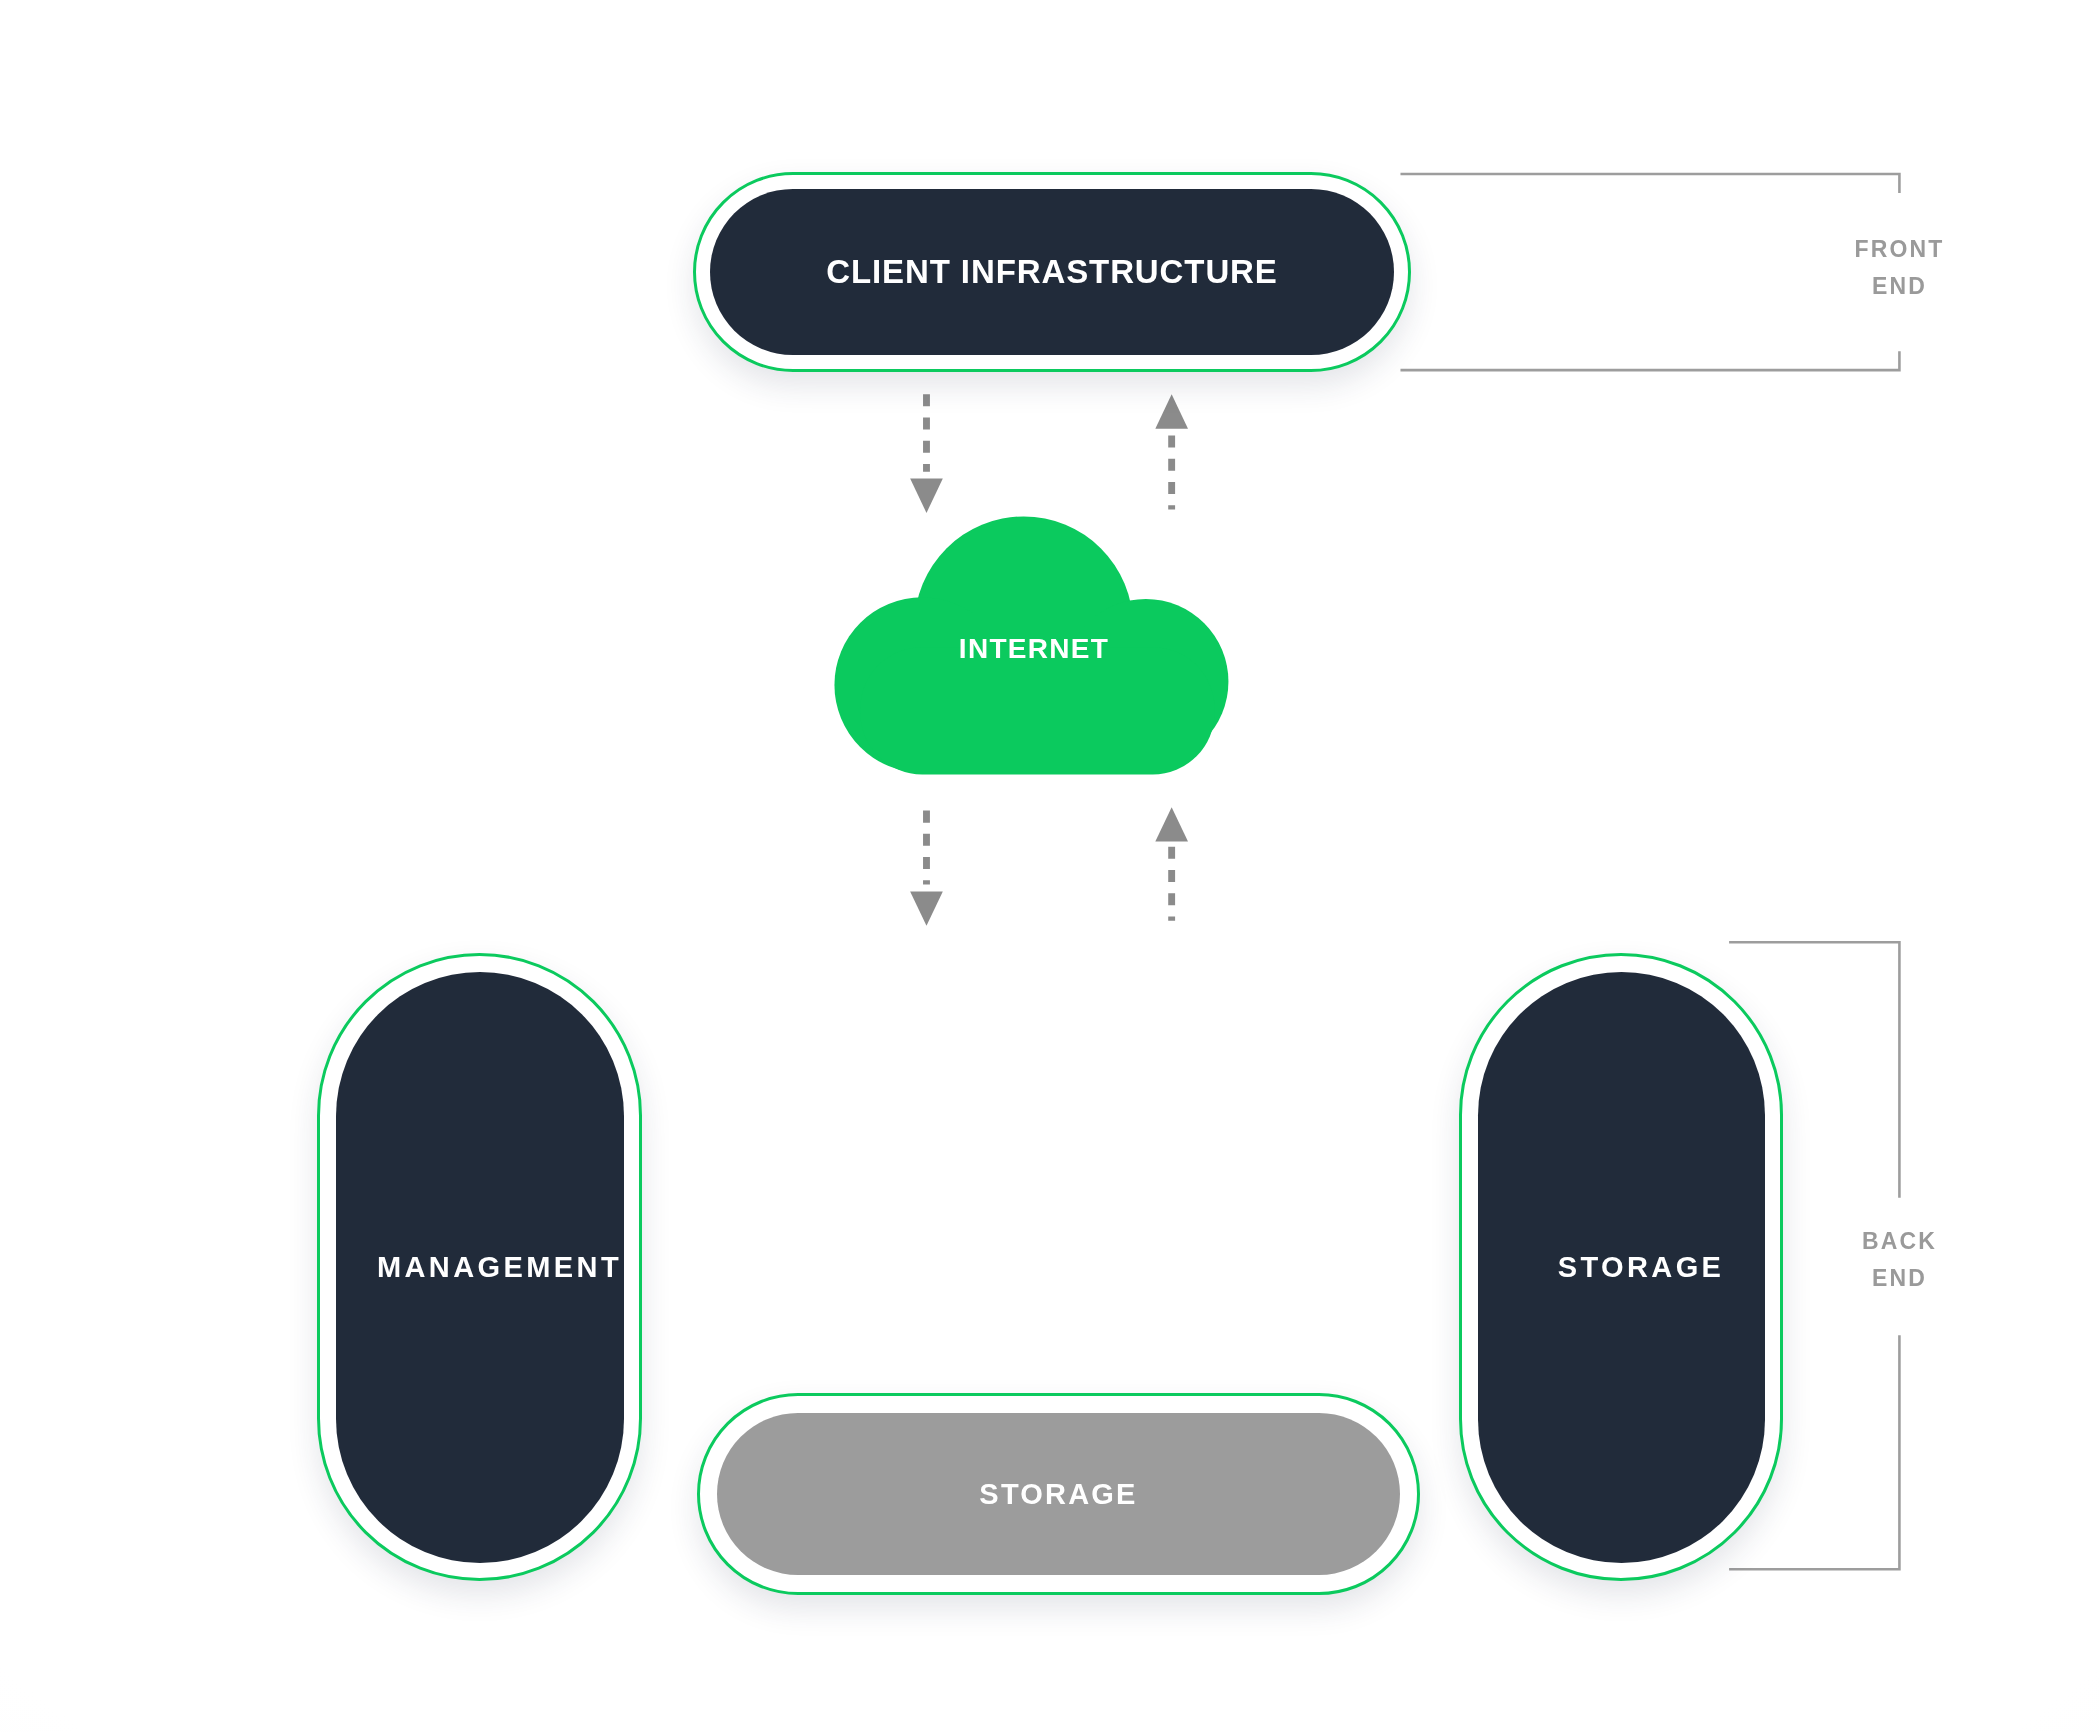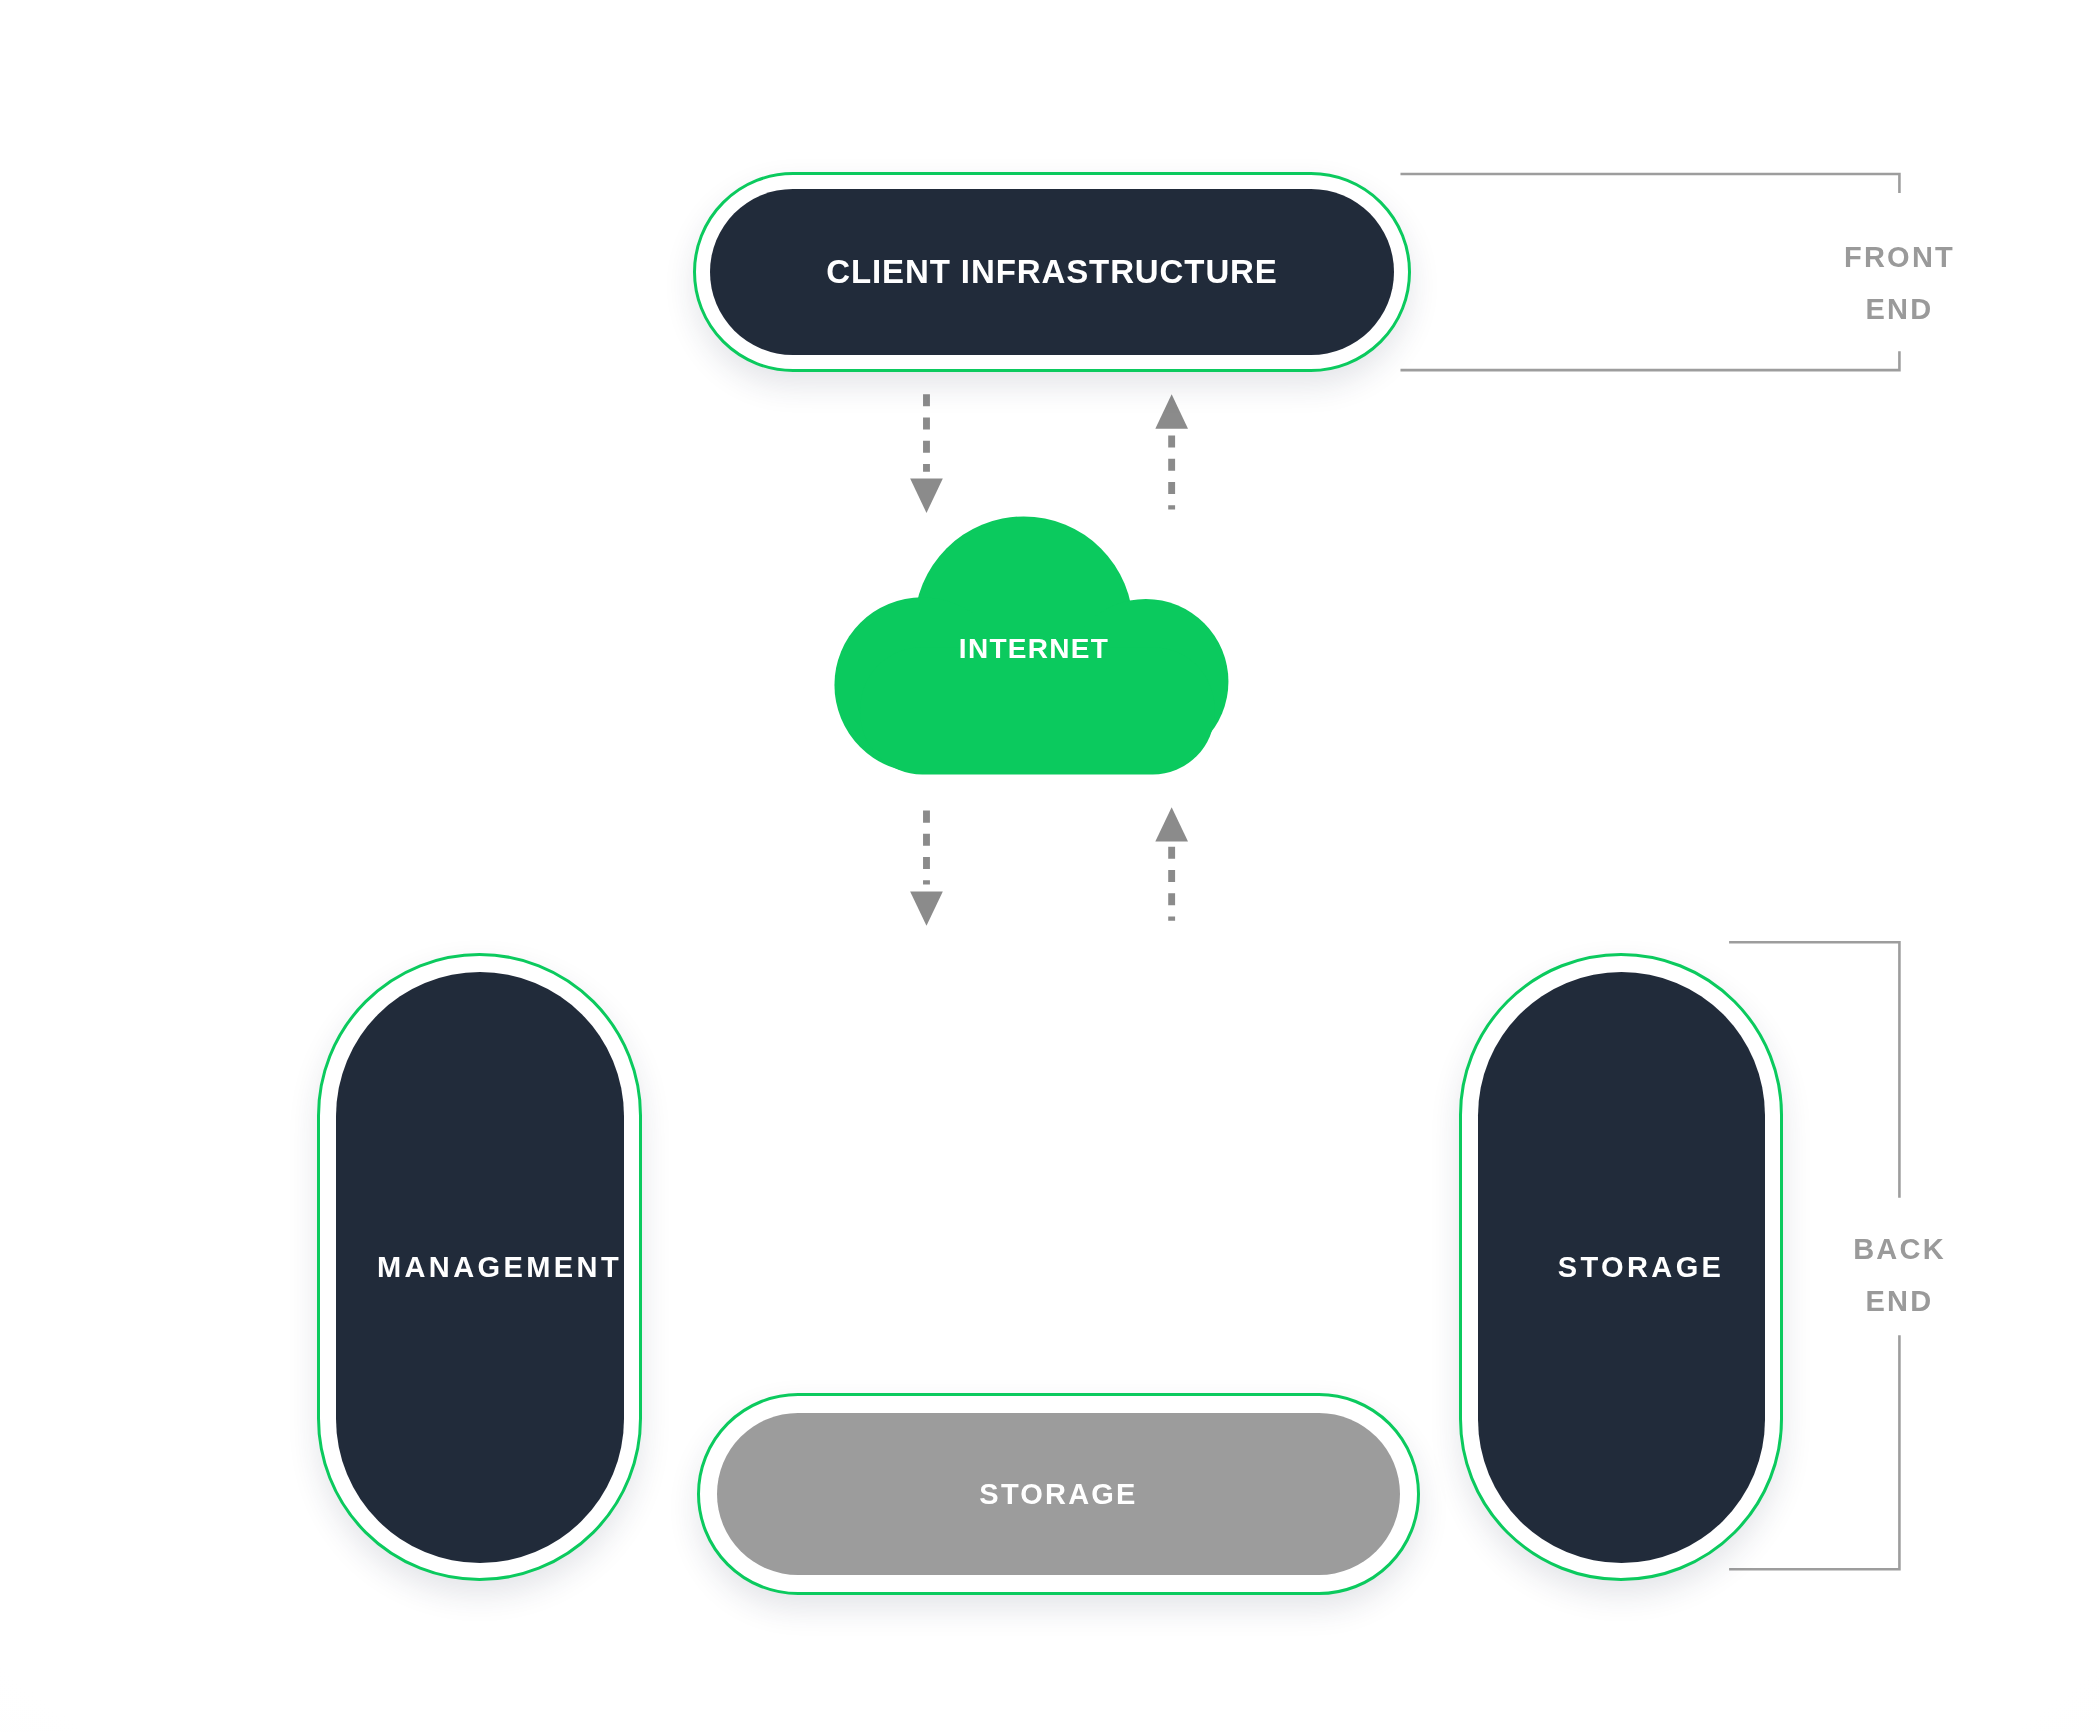--- a/index.html
+++ b/index.html
@@ -39,22 +39,22 @@
   .t-side{font-size:29px;letter-spacing:3.4px;padding-left:40px;}
 
   .cloud-label{
     position:absolute;z-index:3;
     display:flex;align-items:center;justify-content:center;
     color:#ffffff;font-weight:700;font-size:28px;letter-spacing:1.3px;
   }
   .bracket-label{
     position:absolute;z-index:3;
     color:var(--labelGray);
-    font-weight:700;font-size:29px;letter-spacing:2.2px;
-    line-height:52px;text-align:center;white-space:pre-line;
+    font-weight:700;font-size:23px;letter-spacing:2.2px;
+    line-height:37px;text-align:center;white-space:pre-line;
   }
 </style>
 </head>
 <body>
 
 <div id="canvas">
 
   <svg class="overlay" width="2099" height="1733" viewBox="0 0 2440 2014">
 
     <path d="M1628,202 L2208,202 L2208,224" fill="none" stroke="var(--bracketGray)" stroke-width="3"></path>

